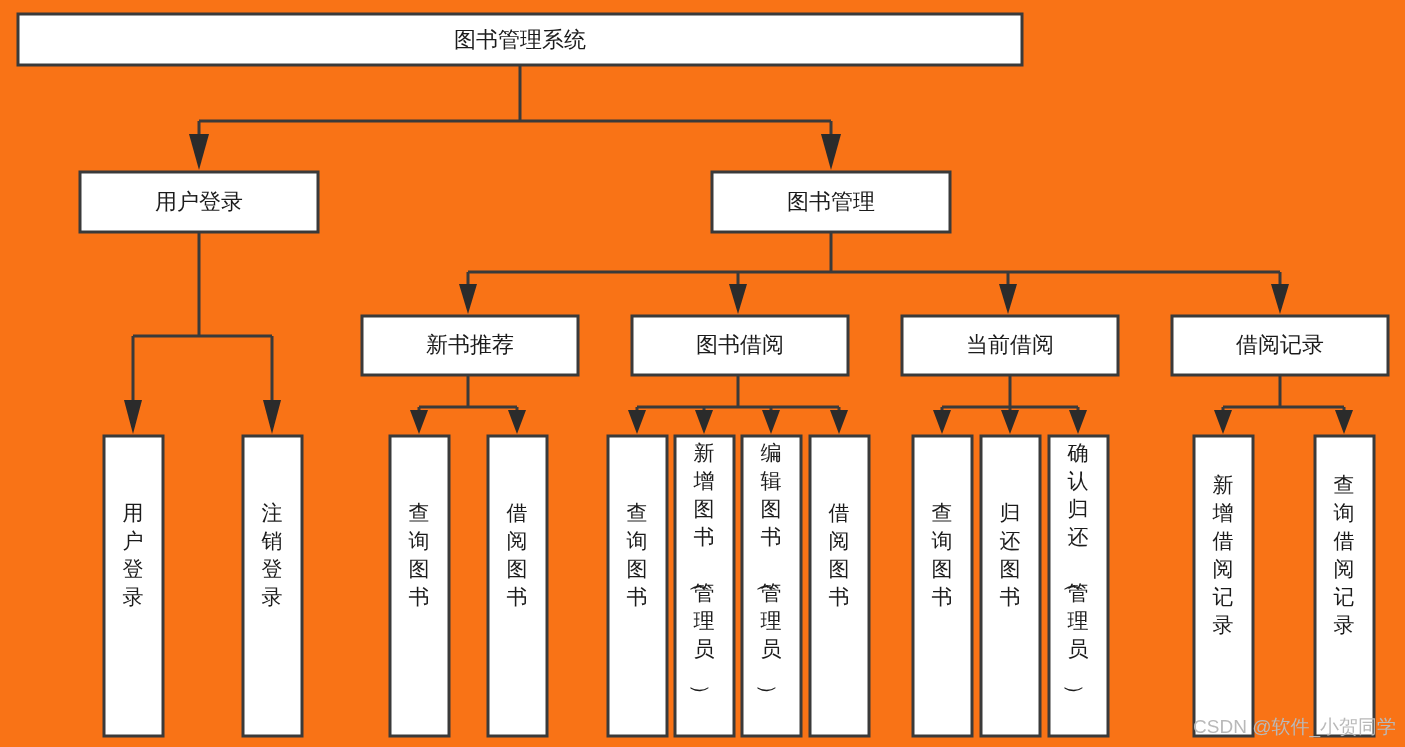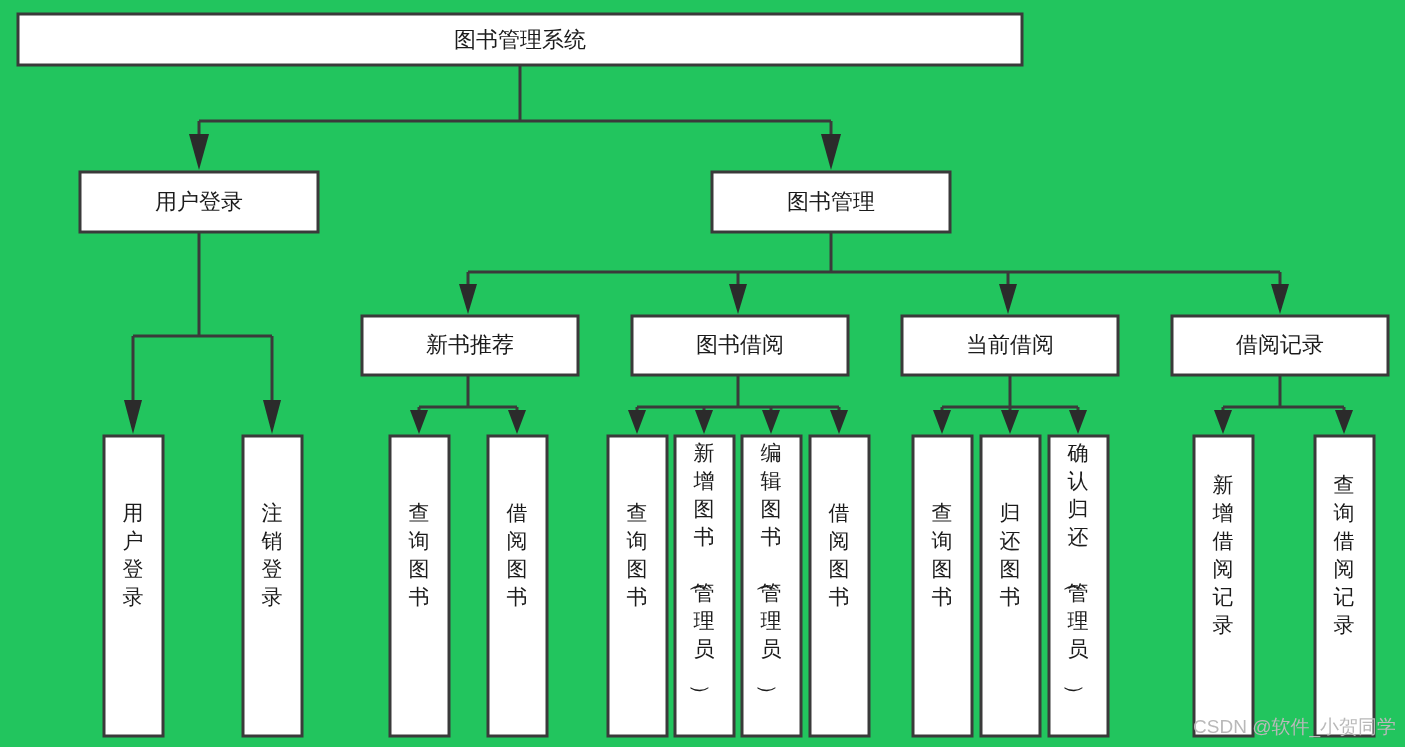--- a/index.html
+++ b/index.html
@@ -7,21 +7,21 @@
     padding: 0;
     background: #ffffff;
   }
   body {
     font-family: "Liberation Sans", "DejaVu Sans", sans-serif;
   }
   #diagram-root {
     position: relative;
     width: 1405px;
     height: 747px;
-    background: #22c55e;
+    background: #f97316;
     overflow: hidden;
   }
   svg.diagram-canvas {
     position: absolute;
     left: 0;
     top: 0;
     width: 1405px;
     height: 747px;
     display: block;
   }

